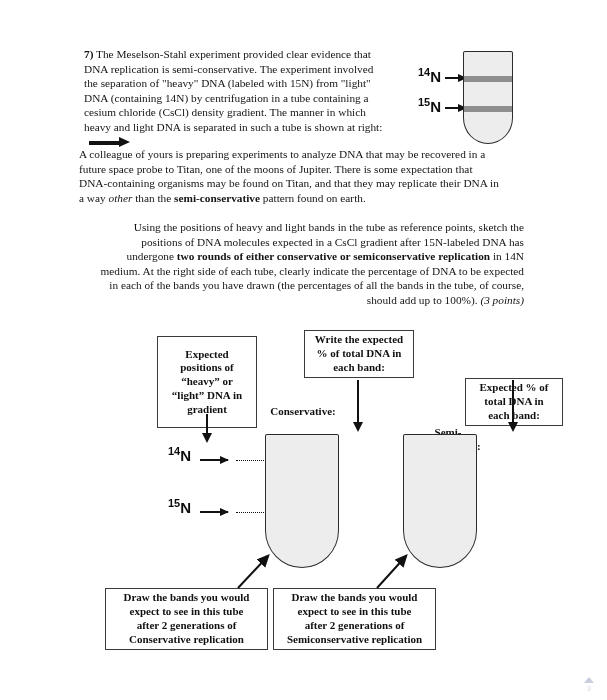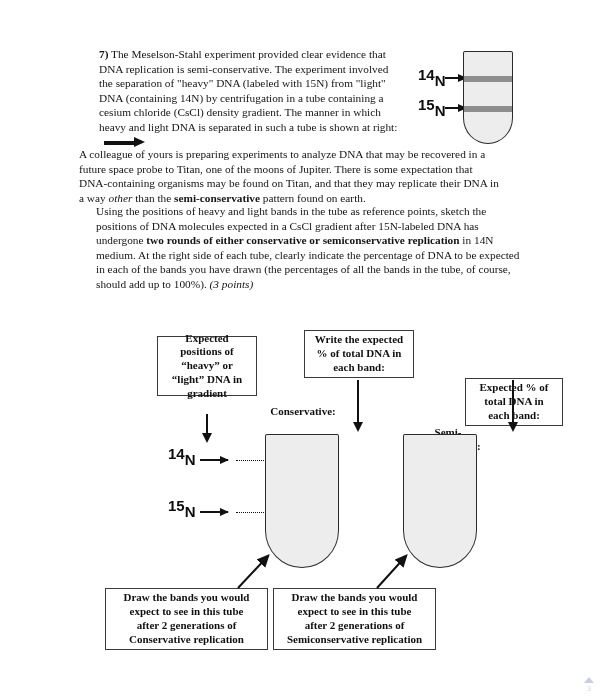--- a/index.html
+++ b/index.html
@@ -17,23 +17,23 @@
   }
 
   
   .prose {
     position: absolute;
     font-size: 11.3px;
     line-height: 14.6px;
     text-align: left;
     color: #141414;
   }
-  .p1 { left: 99px; top: 47px; width: 302px; }
+  .p1 { left: 84px; top: 47px; width: 302px; }
   .p2 { left: 79px; top: 147px; width: 424px; }
-  .p3 { left: 96px; top: 204px; width: 428px; }
+  .p3 { left: 96px; top: 220px; width: 428px; text-align: right; }
 
   .prose b { font-weight: bold; }
   .prose i { font-style: italic; }
 
   
   .inline-arrow {
     display: inline-block;
     position: relative;
     width: 42px;
     height: 9px;
@@ -80,21 +80,21 @@
   }
 
   .nlabel {
     position: absolute;
     font-family: "Liberation Sans", "DejaVu Sans", sans-serif;
     font-weight: bold;
     color: #0d0d0d;
     white-space: nowrap;
   }
   .nlabel .sup {
-    font-size: 15px;
+    font-size: 11px;
     vertical-align: super;
     font-weight: bold;
   }
   .nlabel .base { font-size: 15px; font-weight: bold; }
 
   
   .arrow-h {
     position: absolute;
     height: 2px;
     background: #111;
@@ -201,21 +201,21 @@
 
   <div class="nlabel" style="left:0px; top:52px;"><span class="sup">15</span><span class="base">N</span></div>
   <div class="arrow-h" style="left:27px; top:63px; width:21px;"></div>
 
   <div class="tube rounded" style="left:45px; top:7px; width:50px; height:93px;">
     <div class="band" style="top:24px; height:6px;"></div>
     <div class="band" style="top:54px; height:6px;"></div>
   </div>
 </div>
 
-<div class="cbox" style="left:157px; top:336px; width:100px; height:60px;">
+<div class="cbox" style="left:157px; top:336px; width:100px; height:92px;">
     <span style="white-space:pre-line;">Expected
 positions of
 “heavy” or
 “light” DNA in
 gradient</span>
   </div>
 <div class="arrow-v" style="left:206px; top:414px; height:20px;"></div>
 
 <div class="cbox" style="left:304px; top:330px; width:110px; height:48px;">
     <span style="white-space:pre-line;">Write the expected

